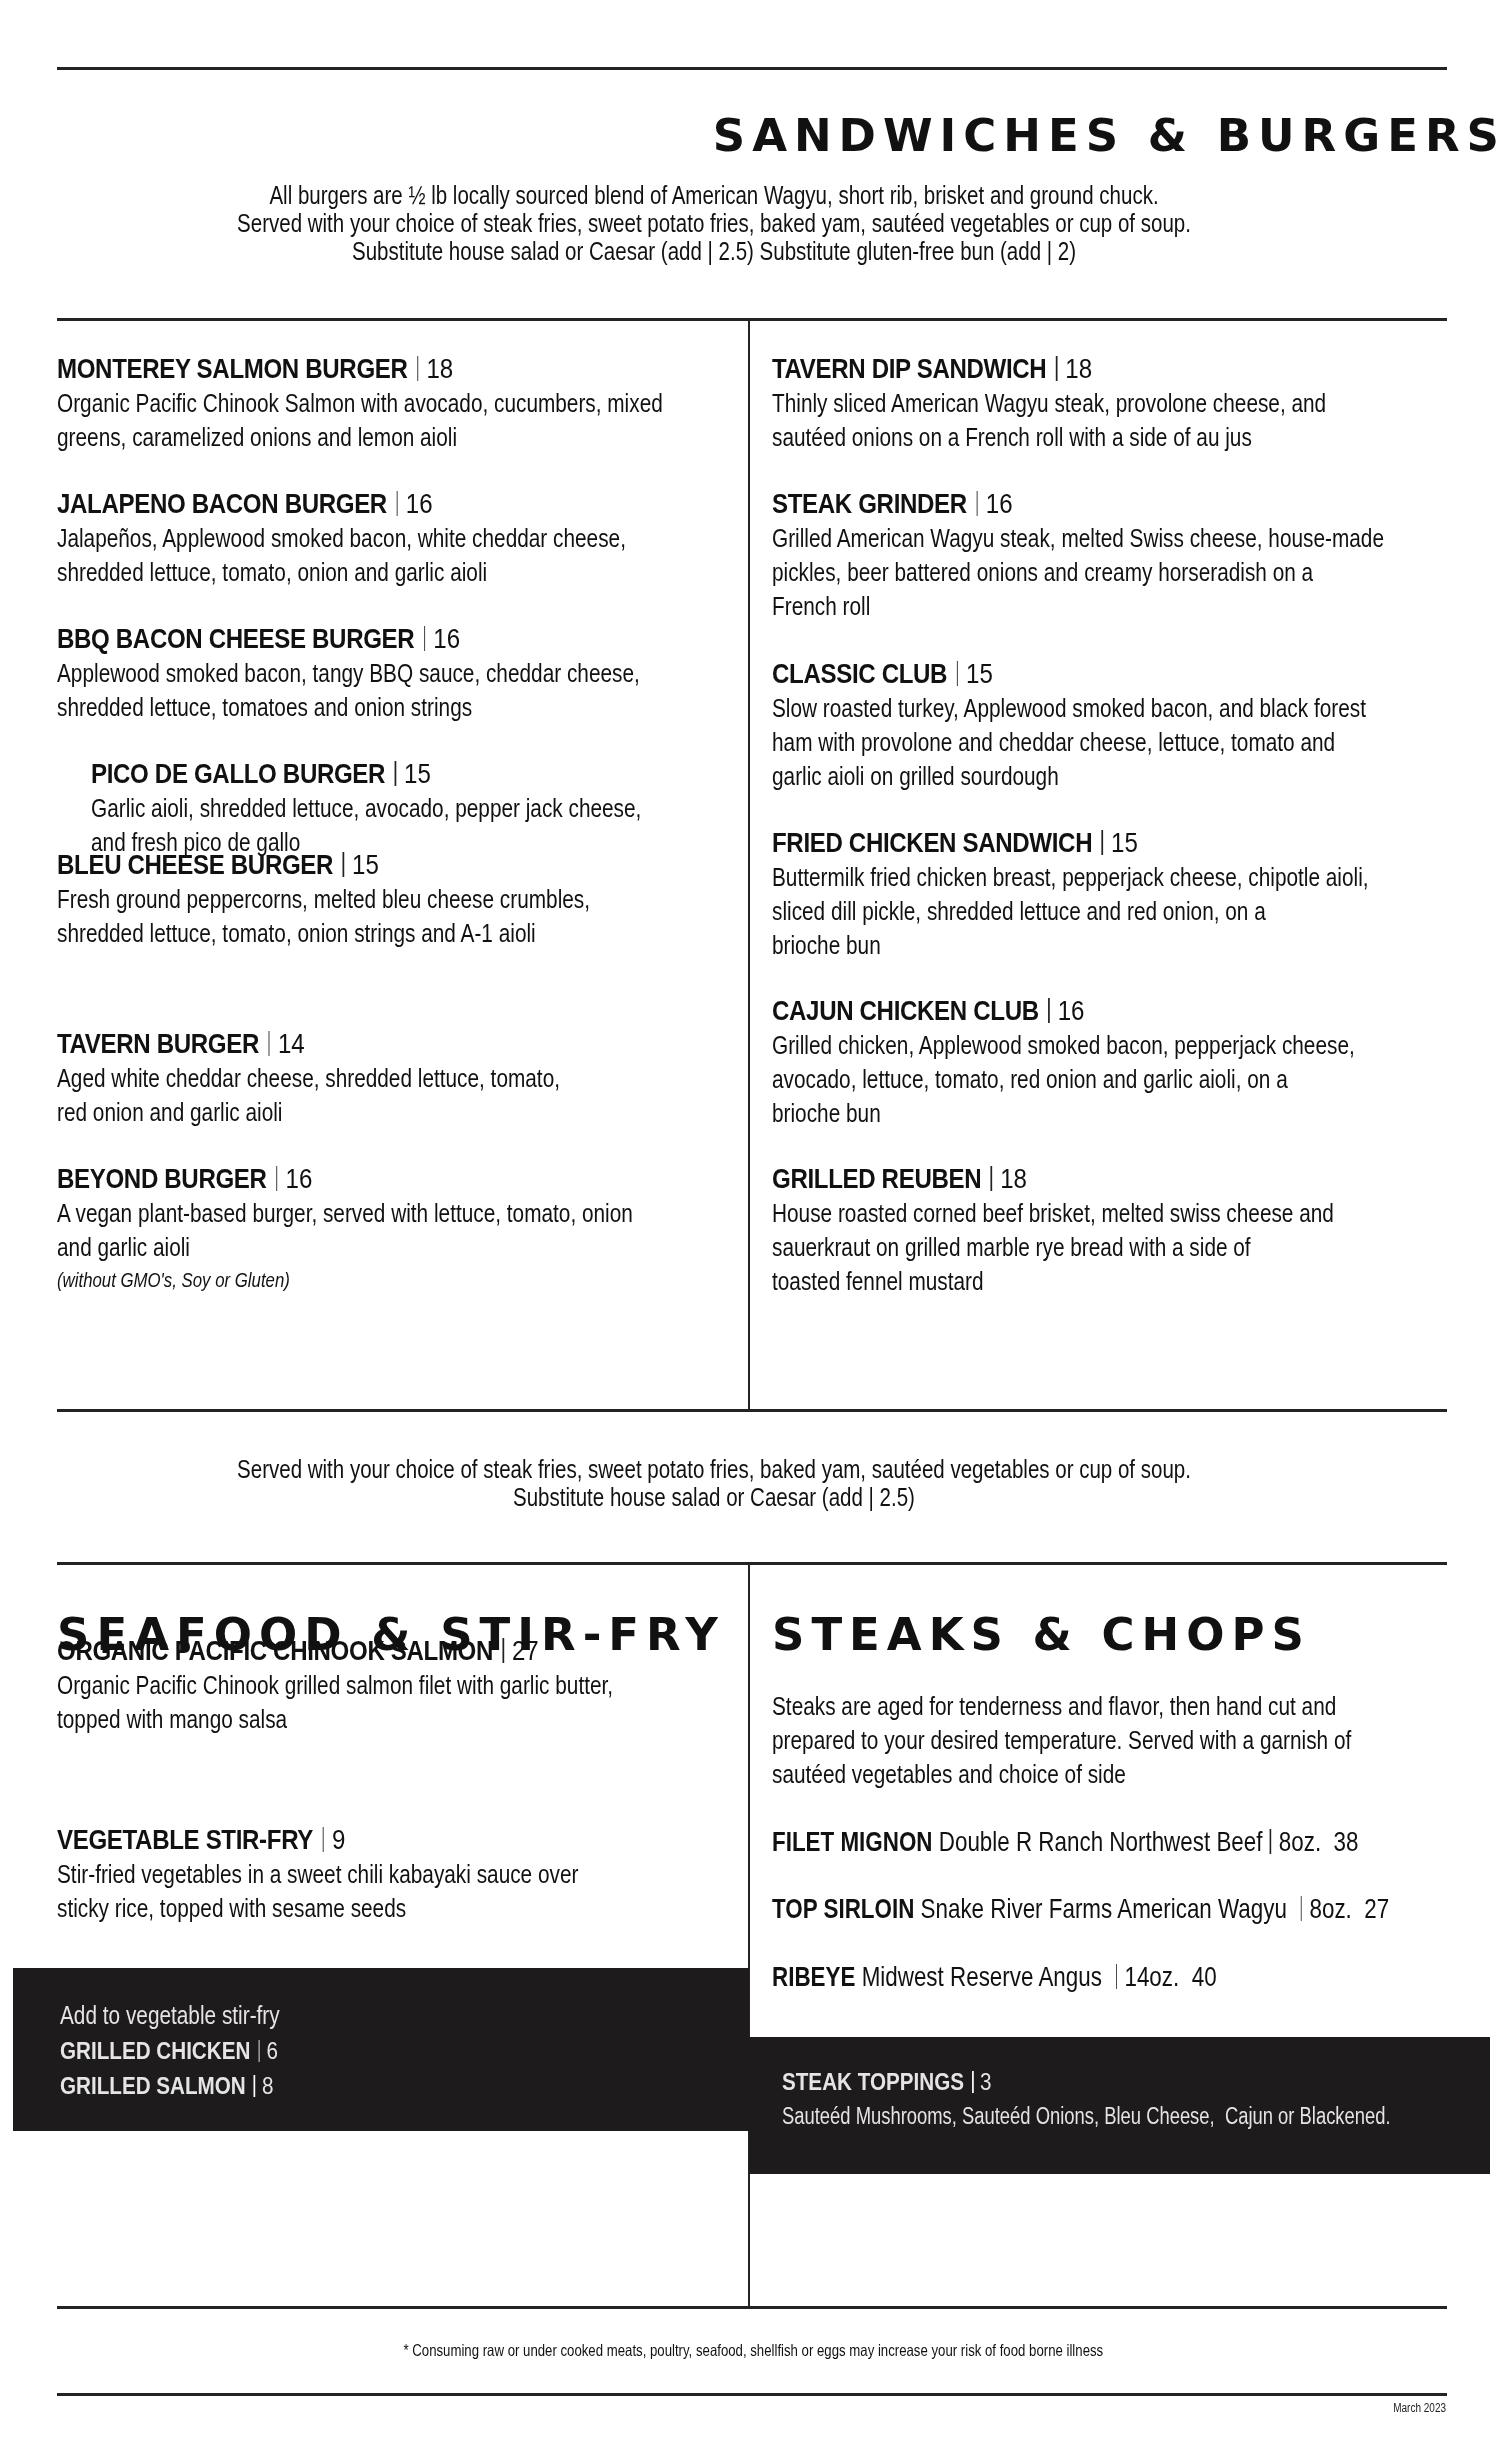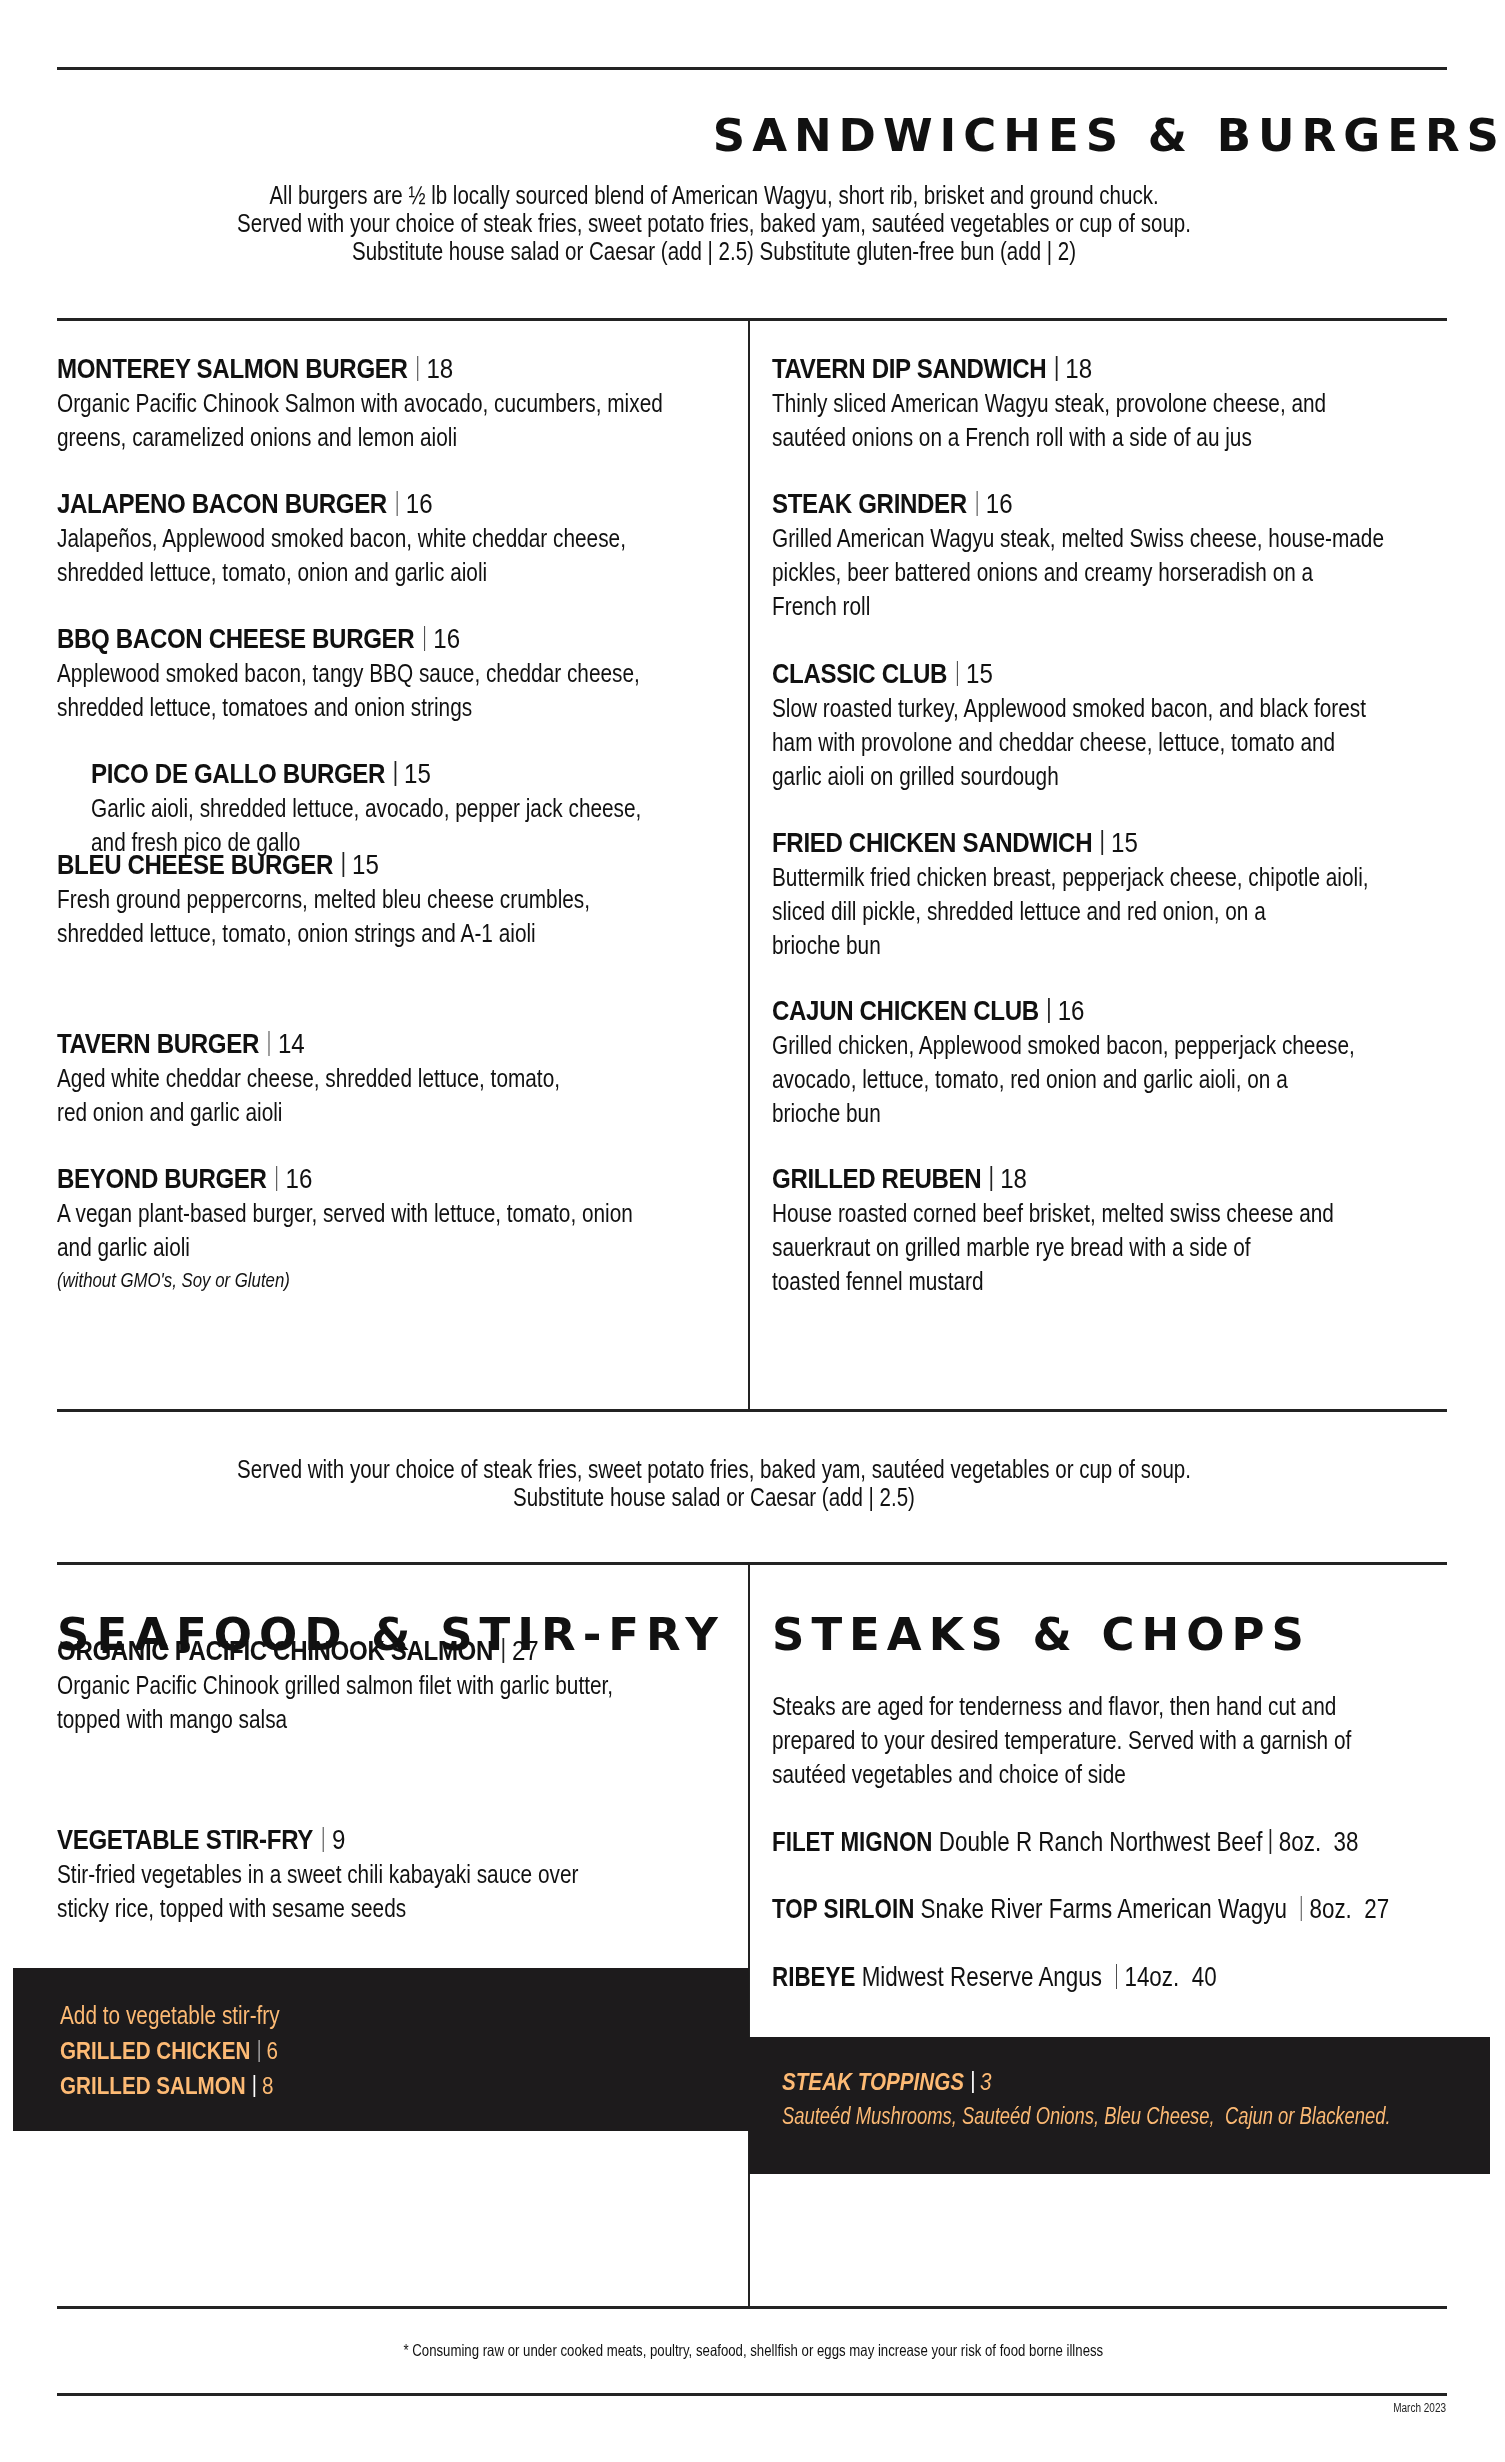--- a/index.html
+++ b/index.html
@@ -12,21 +12,21 @@
   .intro .line { display: block; transform: scaleX(0.82); transform-origin: center; }
   .item { position: absolute; width: 690px; }
   .item-name { display: block; white-space: nowrap; font-size: 28px; line-height: 35px; height: 35px; transform: scaleX(0.86); transform-origin: left; }
   .item-name b { font-weight: bold; letter-spacing: -0.4px; }
   .item-name .sep { display: inline-block; width: 1.6px; height: 25px; background: #222; margin: 0 9.4px 0 11px; vertical-align: -3.1px; }
   .item-name .price { font-weight: normal; }
   .desc { display: block; font-size: 26px; line-height: 34px; white-space: nowrap; transform: scaleX(0.8); transform-origin: left; }
   .note { display: block; font-size: 21px; line-height: 31px; font-style: italic; white-space: nowrap; transform: scaleX(0.8); transform-origin: left; }
   .left-col { left: 57px; }
   .right-col { left: 772px; }
-  .dark-box { position: absolute; background: #1d1b1c; color: #fdba74; }
+  .dark-box { position: absolute; background: #1d1b1c; color: #e5e5e5; }
   .dark-box .lt { display: block; font-size: 26px; line-height: 35px; white-space: nowrap; transform: scaleX(0.8); transform-origin: left; }
   .dark-box .bd { display: block; white-space: nowrap; font-size: 24px; line-height: 35px; transform: scaleX(0.86); transform-origin: left; }
   .dark-box .bd b { font-weight: bold; }
   .dark-box .sep { display: inline-block; width: 1.6px; height: 22px; background: #fff; margin: 0 7.8px 0 9.4px; vertical-align: -3.1px; }
   .small-center { position: absolute; left: 0; width: 1506px; text-align: center; white-space: nowrap; }
   .date { position: absolute; right: 60px; top: 2401px; font-size: 12.5px; white-space: nowrap; transform: scaleX(0.8); transform-origin: right; color: #222; }
   .steak-line { position: absolute; left: 772px; white-space: nowrap; font-size: 28px; line-height: 35px; transform: scaleX(0.8); transform-origin: left; }
   .steak-line b { font-weight: bold; }
   .steak-line .sep { display: inline-block; width: 1.6px; height: 25px; background: #222; margin: 0 9.4px; vertical-align: -3.1px; }
 </style>
@@ -169,21 +169,21 @@
   <span class="desc">prepared to your desired temperature. Served with a garnish of</span>
   <span class="desc">sautéed vegetables and choice of side</span>
 </div>
 
 <div class="steak-line" style="top:1824px;"><b>FILET MIGNON</b> <span>Double R Ranch Northwest Beef</span><span class="sep"></span><span style="white-space:pre;">8oz.  38</span></div>
 
 <div class="steak-line" style="top:1891px;"><b>TOP SIRLOIN</b> <span>Snake River Farms American Wagyu </span><span class="sep"></span><span style="white-space:pre;">8oz.  27</span></div>
 
 <div class="steak-line" style="top:1959px;"><b>RIBEYE</b> <span>Midwest Reserve Angus </span><span class="sep"></span><span style="white-space:pre;">14oz.  40</span></div>
 
-<div class="dark-box" style="left:749px; top:2037px; width:741px; height:137px;font-style:italic;">
+<div class="dark-box" style="left:749px; top:2037px; width:741px; height:137px;">
   <div style="position:absolute; left:33px; top:27px;">
     <span class="bd"><b>STEAK TOPPINGS</b><span class="sep"></span><span>3</span></span>
     <span class="lt" style="font-size:23px; white-space:pre;">Sauteéd Mushrooms, Sauteéd Onions, Bleu Cheese,  Cajun or Blackened.</span>
   </div>
 </div>
 
 <div class="hr" style="top:2306px;"></div>
 
 <div class="small-center" style="top:2340px; font-size:16.5px; line-height:20.4px;">
   <span style="display:inline-block; transform:scaleX(0.8); transform-origin:center;">* Consuming raw or under cooked meats, poultry, seafood, shellfish or eggs may increase your risk of food borne illness</span>

